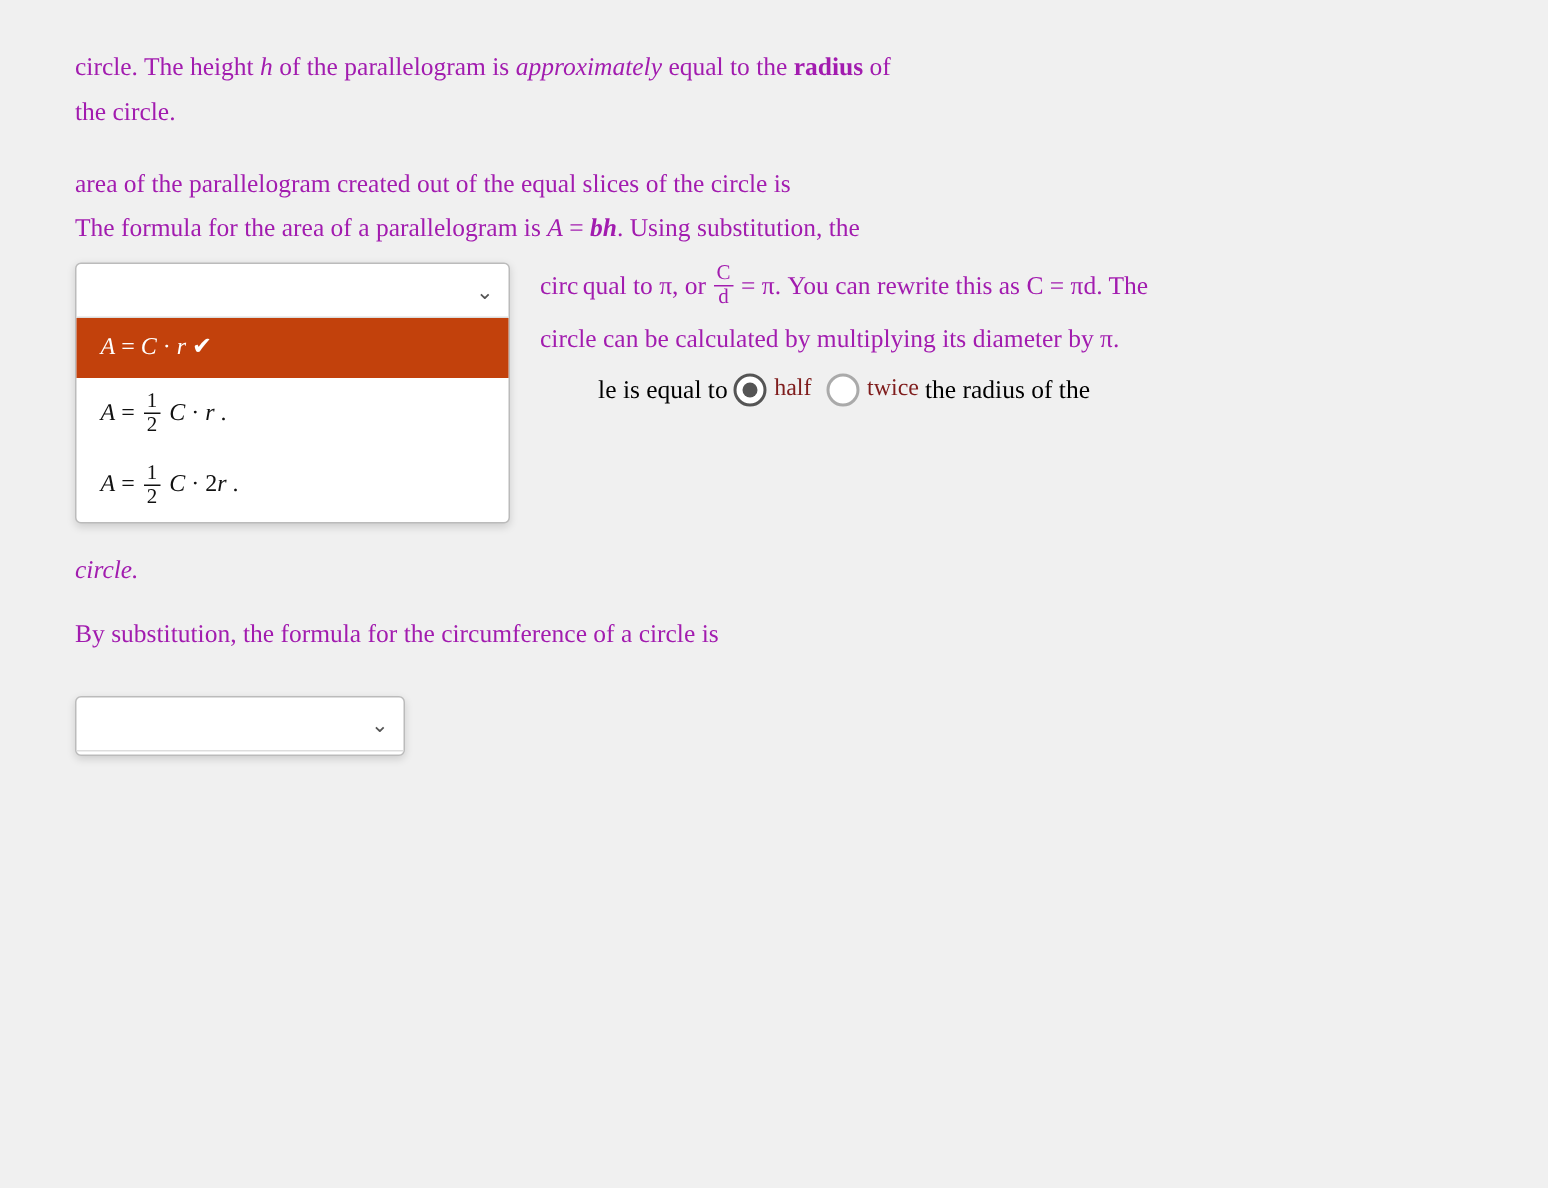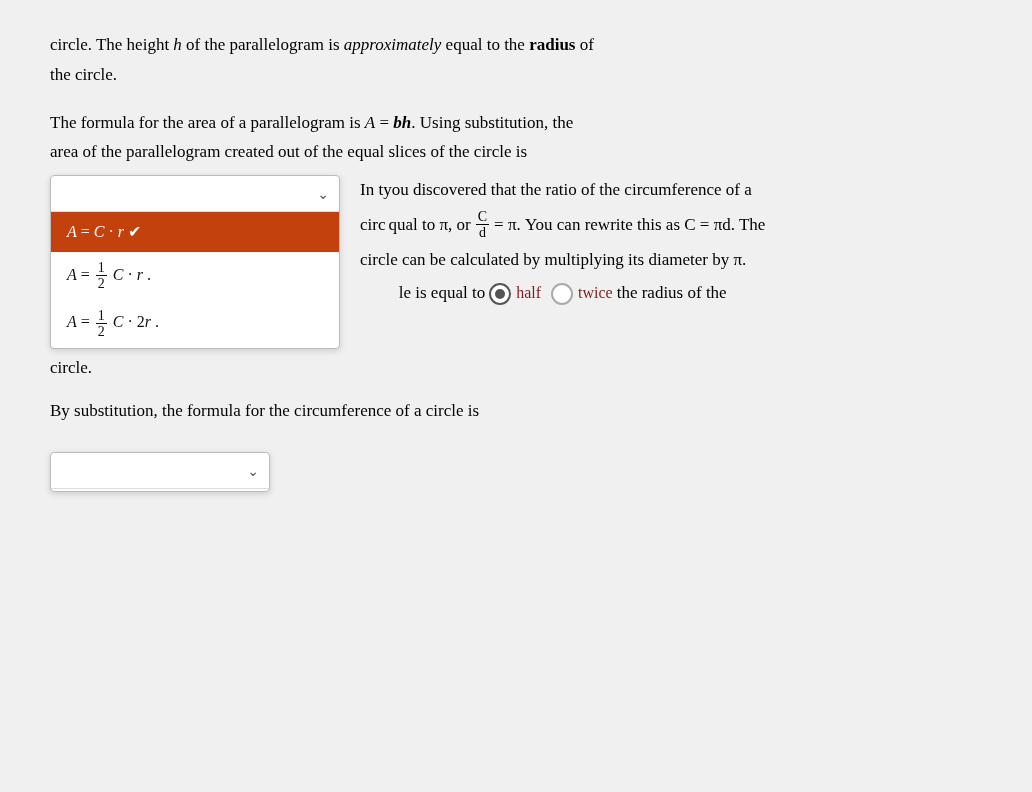--- a/index.html
+++ b/index.html
@@ -128,42 +128,42 @@
     .dropdown-bottom {
       margin-top: 10px;
       margin-bottom: 4px;
     }
     .content-area {
       margin-left: 20px;
     }
     .para-line {
       font-size: 17px;
       line-height: 1.75;
-      color: #000000;
+      color: #a21caf;
     }
   </style>
 </head>
 <body>
 
 <div class="page">
   <div class="content-area">
 
     
     <div class="para-line">
       <span>circle. The height </span><span class="inline-math">h</span><span> of the parallelogram is </span><em class="approx">approximately</em><span> equal to the </span><strong class="bold">radius</strong><span> of</span>
     </div>
     <div class="para-line">the circle.</div>
 
     <br>
 
     
+    <div class="para-line">area of the parallelogram created out of the equal slices of the circle is</div>
     <div class="para-line">
       <span>The formula for the area of a parallelogram is </span><span class="inline-math">A</span><span> = </span><span class="inline-math"><strong>b</strong><strong>h</strong></span><span>. Using substitution, the</span>
     </div>
-    <div class="para-line">area of the parallelogram created out of the equal slices of the circle is</div>
 
     
     <div style="display: flex; align-items: flex-start; margin-top: 8px; margin-bottom: 4px;">
       <div class="dropdown-box" style="width: 290px;">
 
         <div class="dropdown-header">
           <span class="chevron-icon">⌄</span>
         </div>
 
         <div class="dropdown-item selected">
@@ -188,23 +188,20 @@
                 <span class="num">1</span>
                 <span class="den">2</span>
               </span>
             <span class="inline-math">C</span> · 2<span class="inline-math">r</span> .
           </span>
         </div>
       </div>
 
       <div style="margin-left: 20px; padding-top: 0px;">
 
-        <div class="para-line" style="margin-bottom: 4px;">
-          <span>In t</span><span>you discovered that the ratio of the circumference of a</span>
-        </div>
 
         <div class="para-line" style="display: flex; align-items: center; flex-wrap: wrap; gap: 3px; margin-bottom: 4px;">
           <span>circ</span>
           <span>qual to π, or</span>
           <span class="fraction">
             <span class="num">C</span>
             <span class="den">d</span>
           </span>
           <span>= π. You can rewrite this as C = πd. The</span>
         </div>
@@ -222,21 +219,21 @@
           <span class="radio-option" style="margin-left: 6px;">
             <span class="radio-circle" style="border-color: #aaa;"></span>
             <span>twice</span>
           </span>
           <span>the radius of the</span>
         </div>
       </div>
     </div>
 
     
-    <div class="para-line" style="margin-top: 4px; margin-bottom: 14px;">circle.</div>
+    <div class="para-line" style="margin-top: 16px; margin-bottom: 14px; font-style: italic;">circle.</div>
 
     
     <div class="para-line" style="margin-bottom: 16px;">By substitution, the formula for the circumference of a circle is</div>
 
     
     <div class="dropdown-container dropdown-bottom">
       <div class="dropdown-box" style="width: 220px; min-height: 40px;">
         <div class="dropdown-header">
           <span class="chevron-icon">⌄</span>
         </div>

